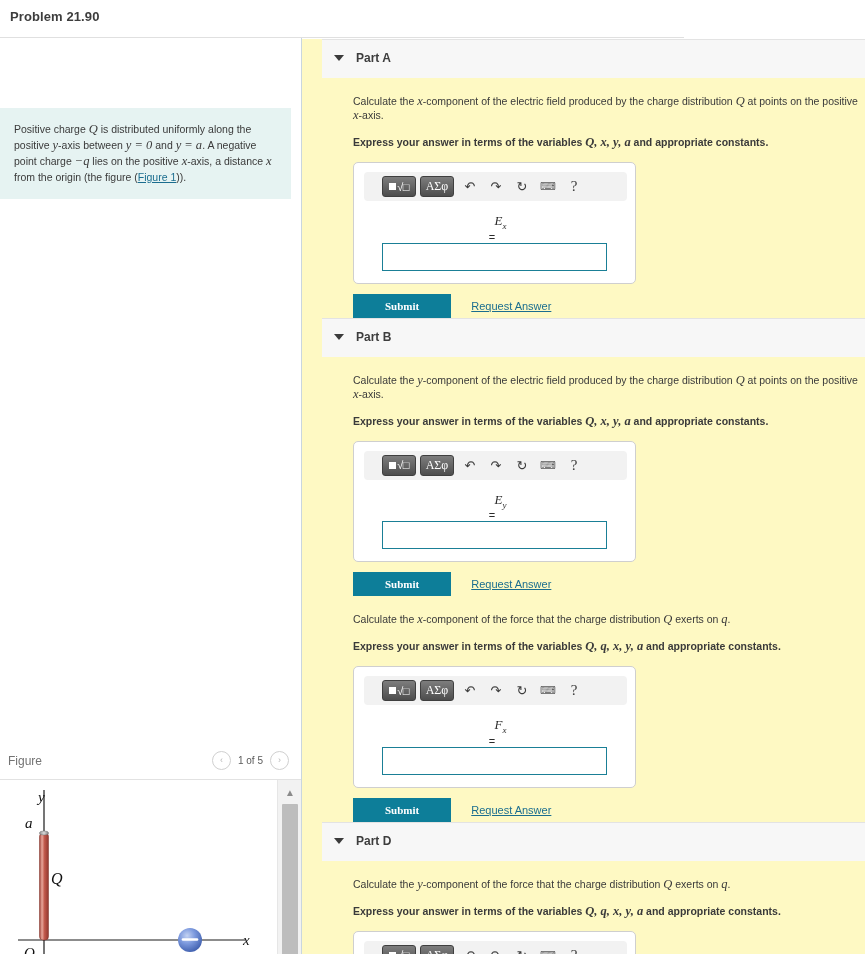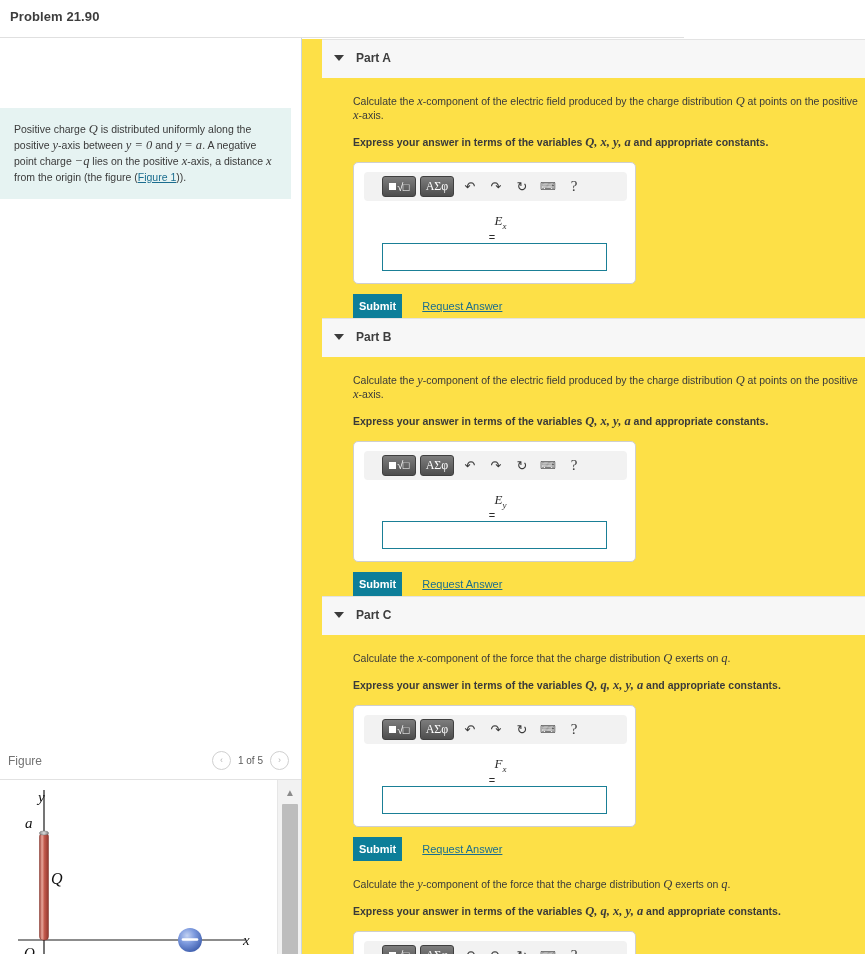--- a/index.html
+++ b/index.html
@@ -86,21 +86,21 @@
   }
   .fig-scroll-up { top: 2px; }
   .fig-scroll-thumb {
     position: absolute; left: 4px; top: 24px; width: 16px; height: 163px;
     background: #bdbdbd; border-radius: 1px;
   }
 
   
   .right-pane {
     position: absolute; left: 302px; top: 39px; width: 563px; height: 915px;
-    background: #fde047; overflow: hidden;
+    background: #fef9c3; overflow: hidden;
   }
   .part {
     position: relative; width: 563px;
   }
   .part-header {
     position: relative; height: 39px;
     background: #f7f7f7; border-top: 1px solid #e3e3e3;
     margin-left: 20px; width: 543px;
   }
   .part-caret {
@@ -156,22 +156,22 @@
   .answer-eq { font-size: 11px; color: #2b2b2b; padding-right: 5px; }
   .answer-input {
     width: 225px; height: 28px;
     border: 1px solid #1a7f96; background: #fff; outline: none;
     font-family: "Liberation Sans", sans-serif; font-size: 12px; padding: 0 5px;
   }
 
   .submit-row { display: flex; align-items: center; margin-top: 10px; gap: 20px; }
   .submit-btn {
     background: #0d7e99; color: #ffffff; border: none;
-    font-family: Liberation Sans, sans-serif; font-size: 11px; font-weight: bold;
-    padding: 6px 6px; cursor: pointer;
+    font-family: Liberation Serif, serif; font-size: 11px; font-weight: bold;
+    padding: 6px 32px; cursor: pointer;
   }
   .req-link {
     color: #1a6d8f; font-size: 11px; text-decoration: underline; cursor: pointer;
   }
 </style>
 </head>
 <body>
 
 <div class="page">
 
@@ -304,24 +304,20 @@
               <input class="answer-input" type="text" style="">
             </div>
           </div>
           <div class="submit-row">
             <button class="submit-btn">Submit</button>
             <a class="req-link" href="#">Request Answer</a>
           </div>
         </div>
       </div>
       <div class="part">
-        <div class="part-header">
-          <span class="part-caret"></span>
-          <span class="part-label">Part C</span>
-        </div>
         <div class="part-body">
           <p class="q-line"><span>Calculate the </span><span class="mi">x</span><span>-component of the force that the charge distribution </span><span class="mi">Q</span><span> exerts on </span><span class="mi">q</span><span>.</span></p>
           <p class="q-line bold"><span>Express your answer in terms of the variables </span><span class="mi">Q, q, x, y, a</span><span> and appropriate constants.</span></p>
           <div class="answer-box">
             <div class="mathbar">
               <div class="mbtn mbtn-tmpl">
                 <span class="sq"></span>
                 <span>√□</span>
               </div>
               <div class="mbtn mbtn-greek">ΑΣφ</div>
@@ -337,20 +333,24 @@
               <input class="answer-input" type="text" style="">
             </div>
           </div>
           <div class="submit-row">
             <button class="submit-btn">Submit</button>
             <a class="req-link" href="#">Request Answer</a>
           </div>
         </div>
       </div>
       <div class="part">
+        <div class="part-header">
+          <span class="part-caret"></span>
+          <span class="part-label">Part D</span>
+        </div>
         <div class="part-body">
           <p class="q-line"><span>Calculate the </span><span class="mi">y</span><span>-component of the force that the charge distribution </span><span class="mi">Q</span><span> exerts on </span><span class="mi">q</span><span>.</span></p>
           <p class="q-line bold"><span>Express your answer in terms of the variables </span><span class="mi">Q, q, x, y, a</span><span> and appropriate constants.</span></p>
           <div class="answer-box">
             <div class="mathbar">
               <div class="mbtn mbtn-tmpl">
                 <span class="sq"></span>
                 <span>√□</span>
               </div>
               <div class="mbtn mbtn-greek">ΑΣφ</div>

